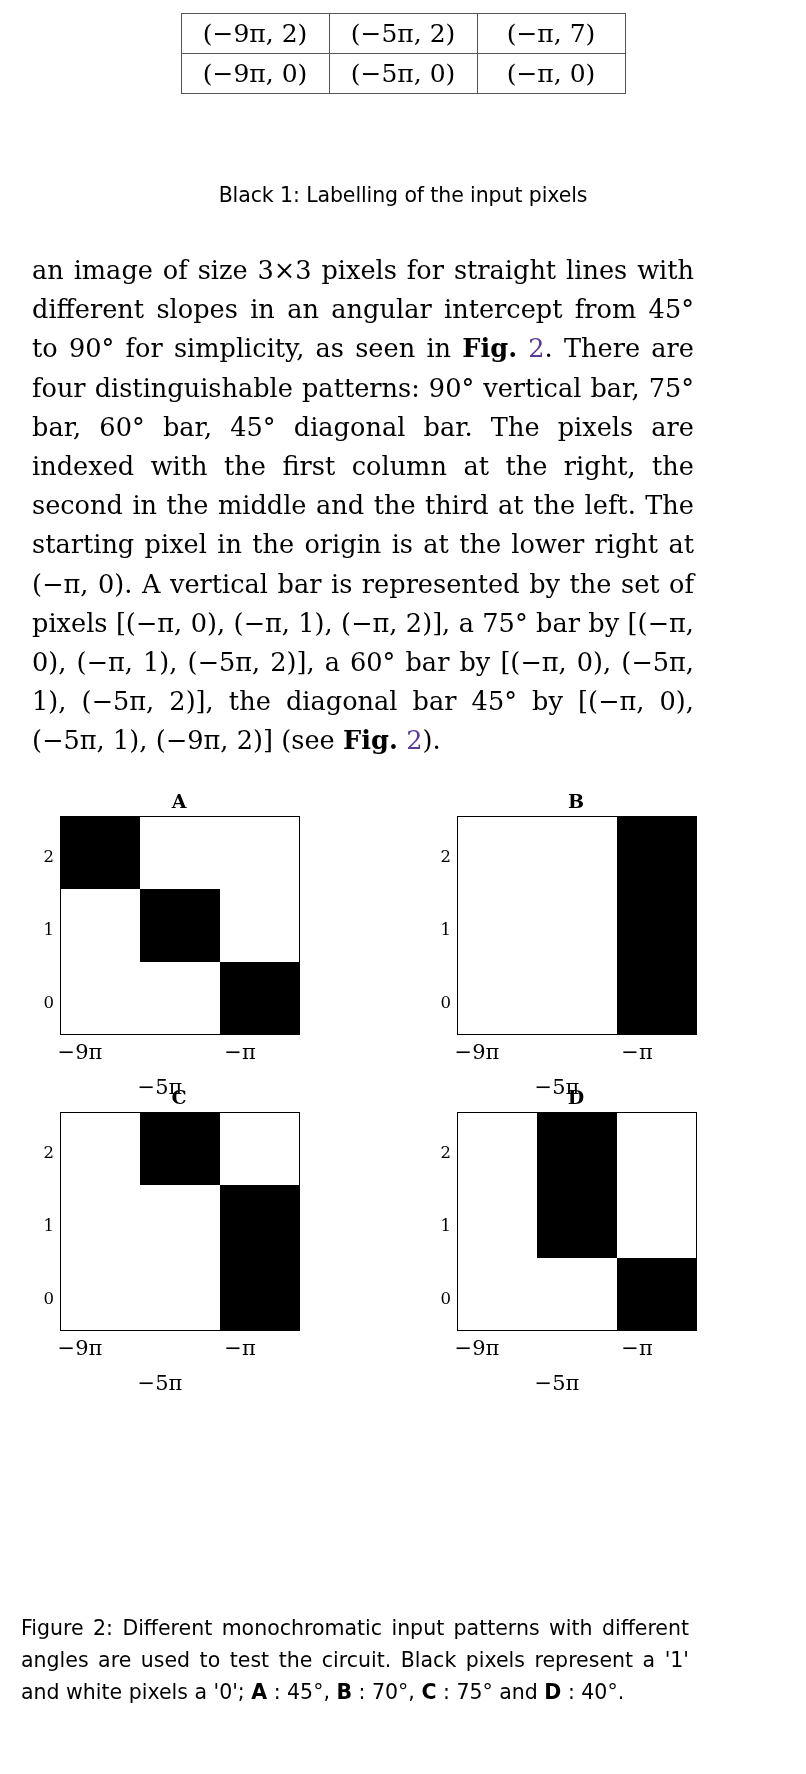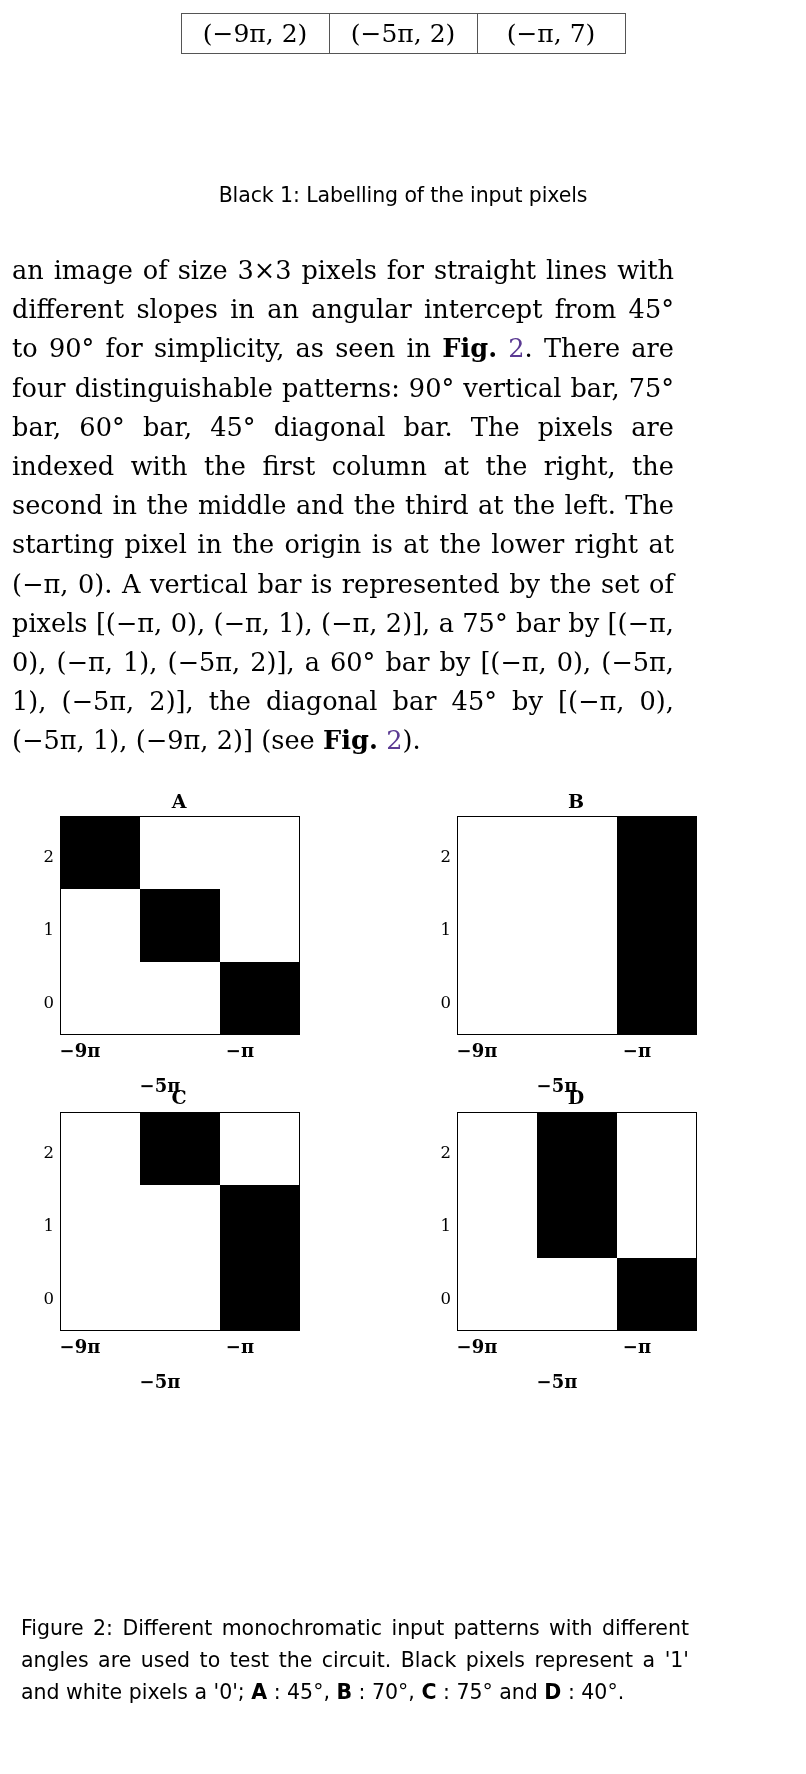--- a/index.html
+++ b/index.html
@@ -45,21 +45,21 @@
     width: 806px;
     text-align: center;
     font-family: "DejaVu Sans", "Liberation Sans", sans-serif;
     font-size: 20.5px;
     letter-spacing: -0.1px;
   }
 
   
   #body-paragraph {
     position: absolute;
-    left: 12px; top: 251px;
+    left: 32px; top: 251px;
     width: 662px;
     font-size: 25.6px;
     line-height: 39.2px;
     text-align: justify;
     text-align-last: left;
     font-family: "DejaVu Serif", "Liberation Serif", serif;
     hyphens: none;
     word-spacing: 0.2px;
   }
   #body-paragraph .bold { font-weight: bold; }
@@ -114,23 +114,22 @@
   }
   .ylab.y2 { top: 57px; }
   .ylab.y1 { top: 130px; }
   .ylab.y0 { top: 203px; }
 
   .xlab {
     position: absolute;
     top: 250px;
     width: 80px;
     text-align: center;
-    font-size: 18px;
-    font-family: "DejaVu Serif", "Liberation Serif", serif;
-    font-weight: bold;
+    font-size: 21px;
+    font-family: "DejaVu Serif", "Liberation Serif", serif;
   }
   .xlab.x0 { left: 26px; }
   .xlab.x1 { left: 106px; margin-top: 35px; }
   .xlab.x2 { left: 186px; }
 
   
   #fig2-caption {
     position: absolute;
     left: 21px; top: 1612px;
     width: 668px;
@@ -146,20 +145,25 @@
 <body>
 
 <div id="fig1-table-wrap">
   <table class="pixel-table">
     <tbody>
       <tr>
         <td>(−9π, 2)</td>
         <td>(−5π, 2)</td>
         <td>(−π, 7)</td>
       </tr>
+      <tr>
+        <td>(−9π, 0)</td>
+        <td>(−5π, 0)</td>
+        <td>(−π, 0)</td>
+      </tr>
     </tbody>
   </table>
 </div>
 
 <div id="fig1-caption">Black 1: Labelling of the input pixels</div>
 
 <div id="body-paragraph"><span>an image of size 3×3 pixels for straight lines with different slopes in an angular intercept from 45° to 90° for simplicity, as seen in </span><span class="bold">Fig.</span><span> </span><span class="link" style="color: rgb(91, 58, 147);">2</span><span>. There are four distinguishable patterns: 90° vertical bar, 75° bar, 60° bar, 45° diagonal bar. The pixels are indexed with the first column at the right, the second in the middle and the third at the left. The starting pixel in the origin is at the lower right at (−π, 0). A vertical bar is represented by the set of pixels [(−π, 0), (−π, 1), (−π, 2)], a 75° bar by [(−π, 0), (−π, 1), (−5π, 2)], a 60° bar by [(−π, 0), (−5π, 1), (−5π, 2)], the diagonal bar 45° by [(−π, 0), (−5π, 1), (−9π, 2)] (see </span><span class="bold">Fig.</span><span> </span><span class="link" style="color: rgb(91, 58, 147);">2</span><span>).</span></div>
 
 <div id="fig2">
 

